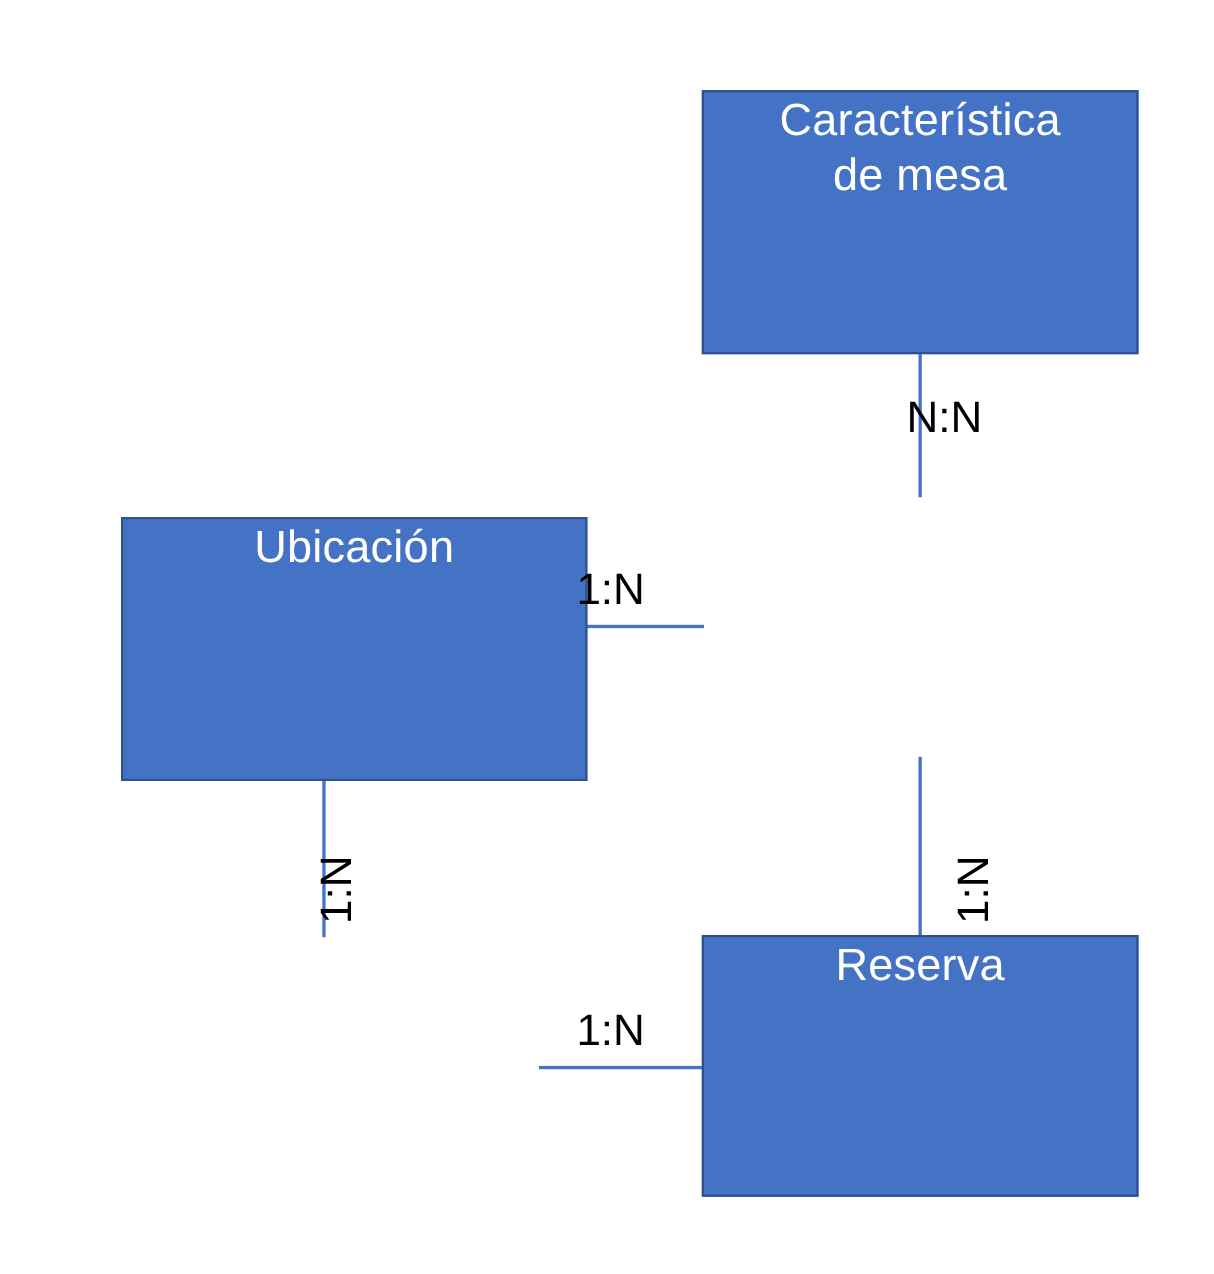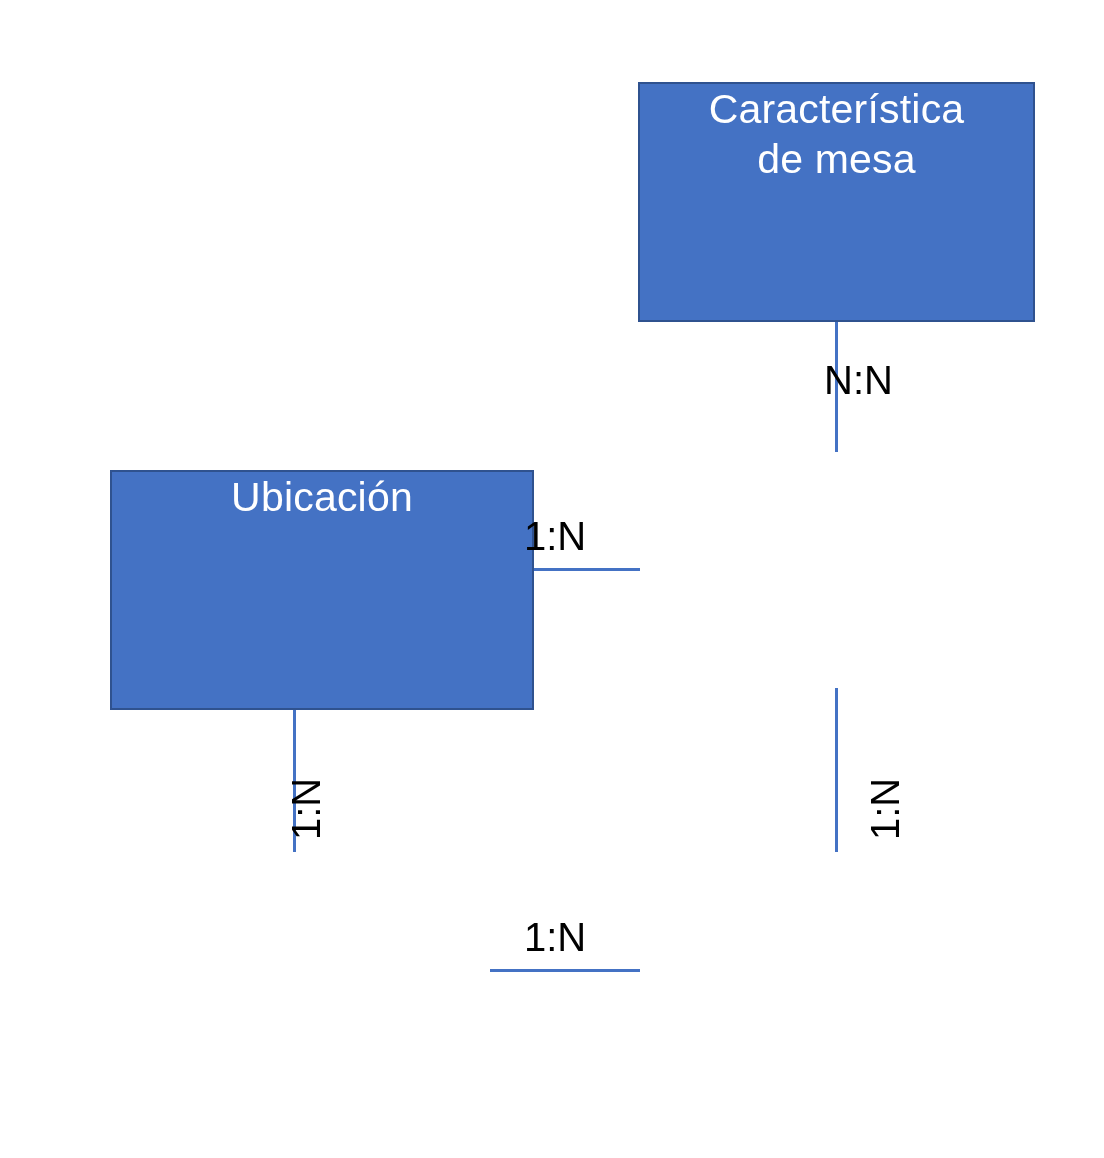--- a/index.html
+++ b/index.html
@@ -77,20 +77,23 @@
     <span class="entity-label">Característica
 de mesa</span>
   </div>
 
   <div class="entity" style="left:110px; top:450px; width:424px; height:240px;margin-top:20px;">
     <span class="entity-label">Ubicación</span>
   </div>
 
 
 
+  <div class="entity" style="left:638px; top:850px; width:397px; height:238px;">
+    <span class="entity-label">Reserva</span>
+  </div>
 
   <div class="card-label" style="left:824px; top:360px;">N:N</div>
 
   <div class="card-label" style="left:524px; top:516px;">1:N</div>
 
   <div class="card-label rotated" style="left:326px; top:800px;">1:N</div>
 
   <div class="card-label rotated" style="left:905px; top:800px;">1:N</div>
 
   <div class="card-label" style="left:524px; top:917px;">1:N</div>

